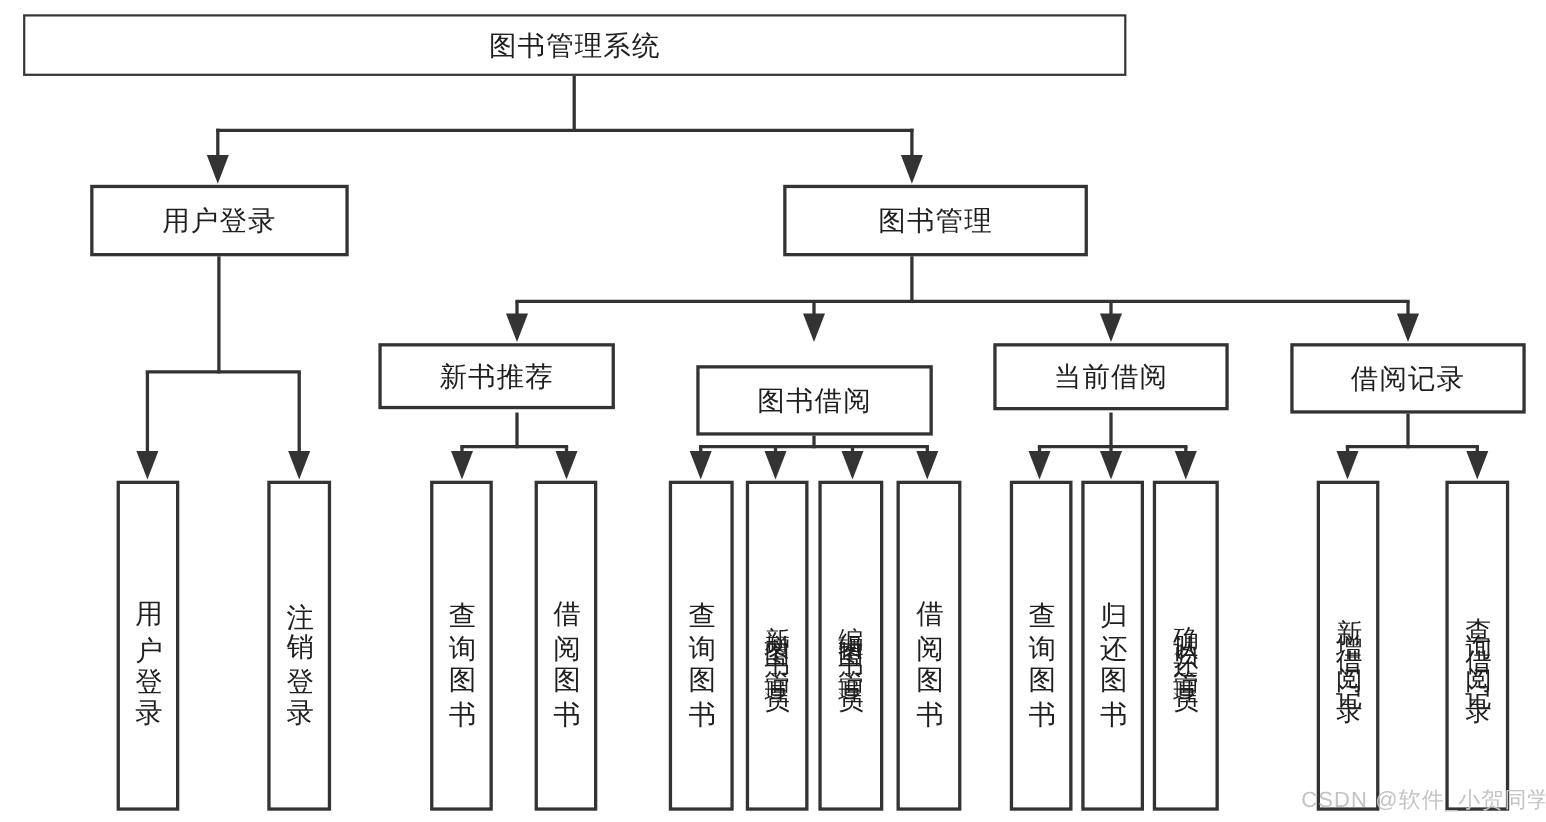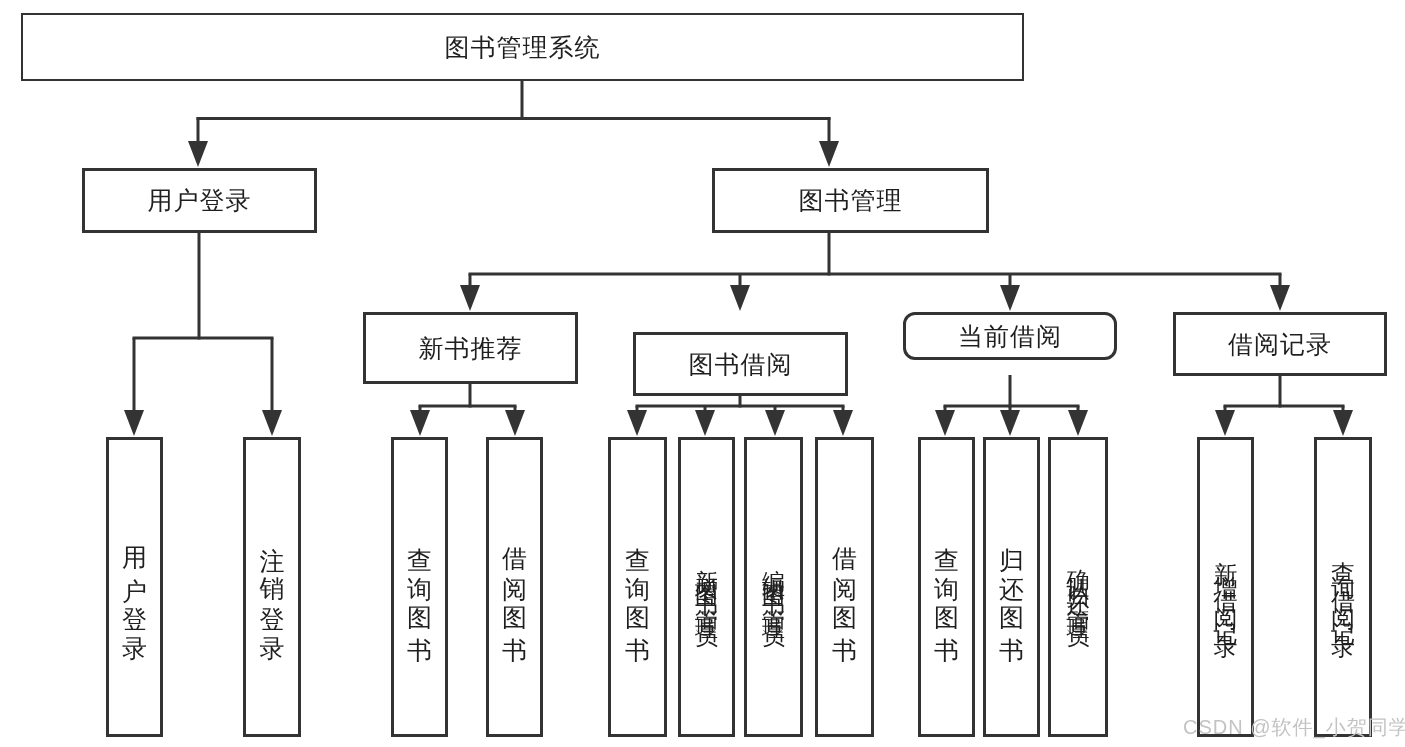--- a/index.html
+++ b/index.html
@@ -113,38 +113,38 @@
       <polygon points="765,410 785,410 775,436"></polygon>
       <polygon points="833,410 853,410 843,436"></polygon>
       <polygon points="935,410 955,410 945,436"></polygon>
       <polygon points="1000,410 1020,410 1010,436"></polygon>
       <polygon points="1068,410 1088,410 1078,436"></polygon>
       <polygon points="1215,410 1235,410 1225,436"></polygon>
       <polygon points="1333,410 1353,410 1343,436"></polygon>
     </g>
   </svg>
 
-  <div class="node h root" style="left:21px; top:13px; width:1003px; height:68px;">
+  <div class="node h root" style="left:21px; top:13px; width:1003px; height:56px;">
     <span>图书管理系统</span>
   </div>
 
   <div class="node h" style="left:82px; top:168px; width:235px; height:65px;">
     <span>用户登录</span>
   </div>
   <div class="node h" style="left:712px; top:168px; width:277px; height:65px;">
     <span>图书管理</span>
   </div>
 
-  <div class="node h" style="left:363px; top:312px; width:215px; height:72px;">
+  <div class="node h" style="left:344px; top:312px; width:215px; height:60px;">
     <span>新书推荐</span>
   </div>
   <div class="node h" style="left:633px; top:312px; width:215px; height:64px;margin-top:20px;">
     <span>图书借阅</span>
   </div>
-  <div class="node h" style="left:903px; top:312px; width:214px; height:48px;border-radius:12px;">
+  <div class="node h" style="left:903px; top:312px; width:214px; height:61px;">
     <span>当前借阅</span>
   </div>
   <div class="node h" style="left:1173px; top:312px; width:214px; height:64px;">
     <span>借阅记录</span>
   </div>
 
   <div class="node v v-short" style="left:106px; top:437px; width:57px; height:300px;">
     <span>用户登录</span>
   </div>
   <div class="node v v-short" style="left:243px; top:437px; width:58px; height:300px;">

